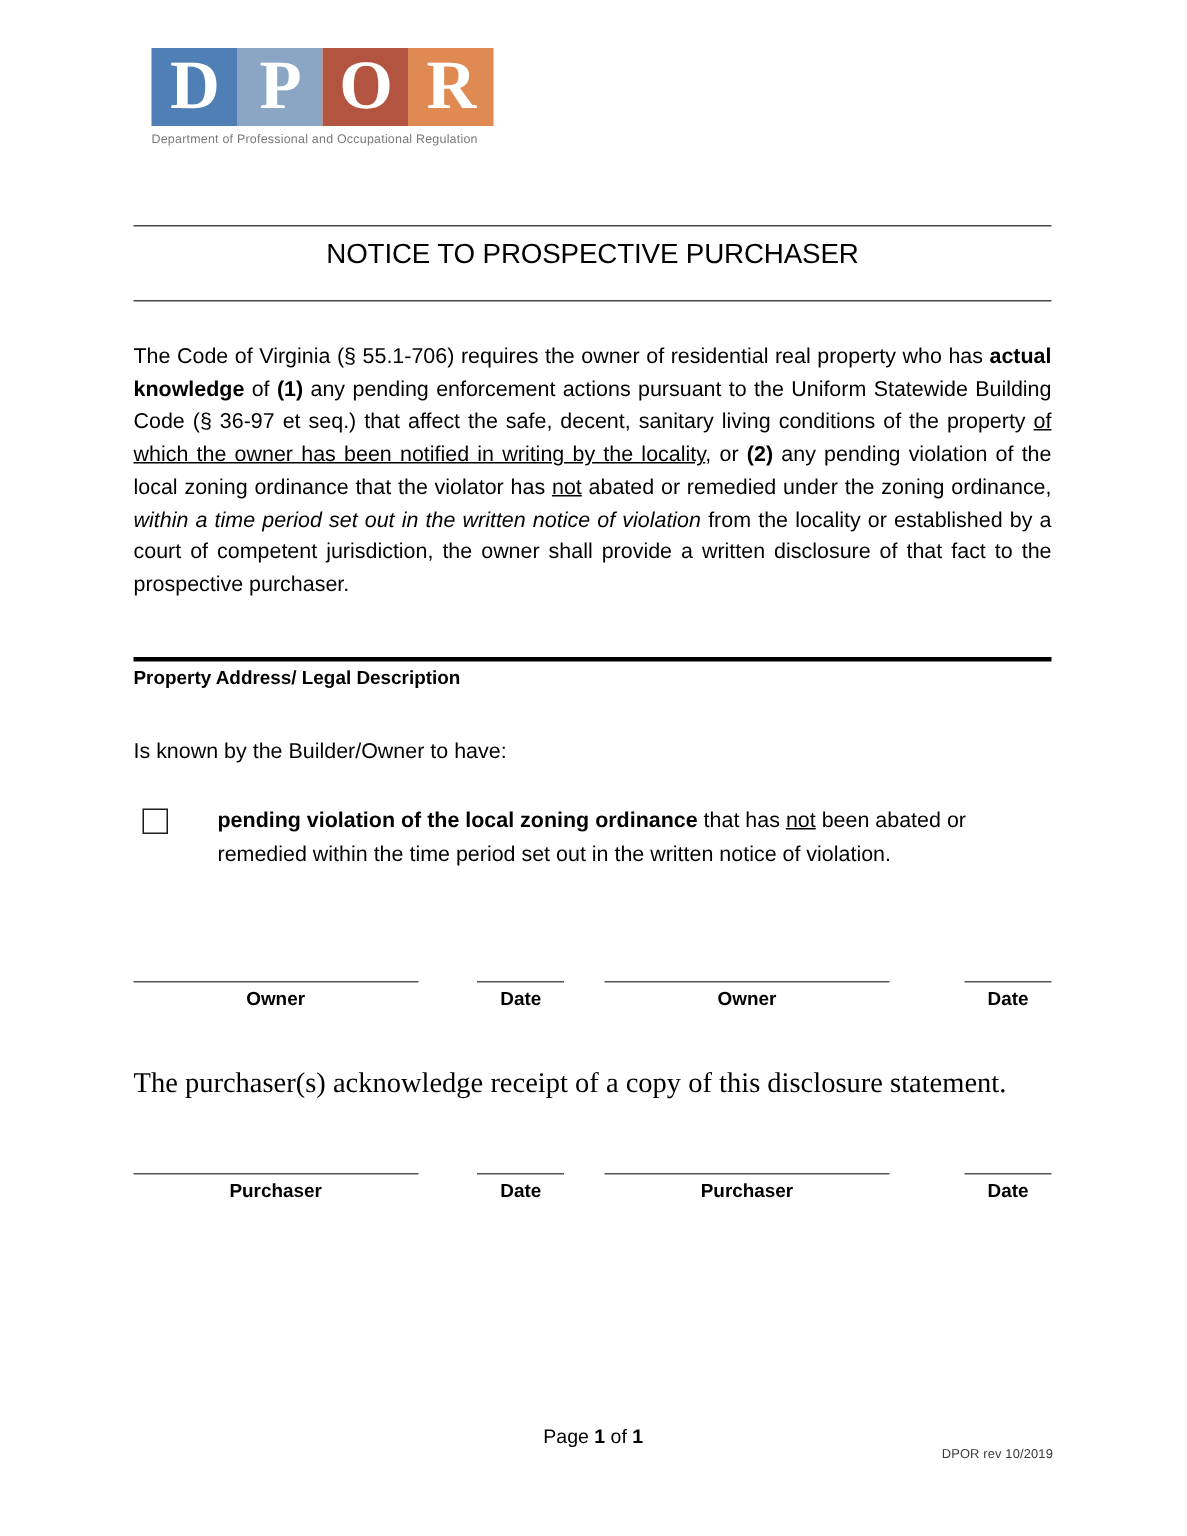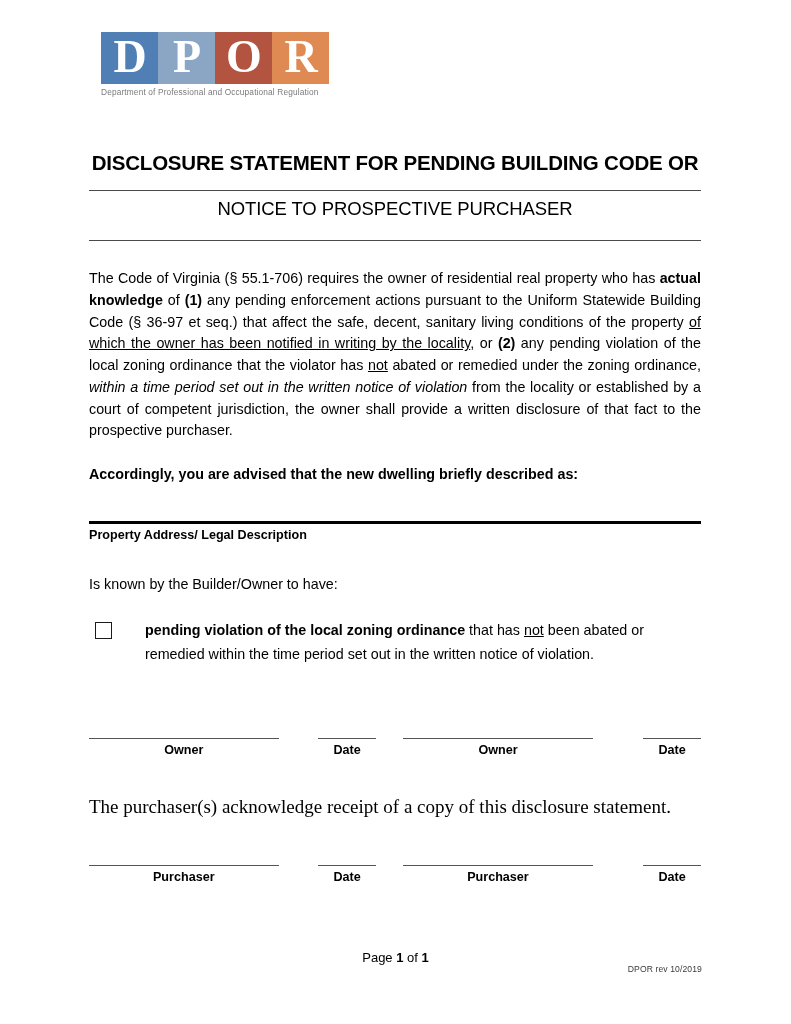--- a/index.html
+++ b/index.html
@@ -241,30 +241,28 @@
           <div class="logo-sq" style="background: rgb(223, 138, 82);">
             <span>R</span>
           </div>
         </div>
         <div class="logo-tag">Department of Professional and Occupational Regulation</div>
       </div>
 
     </div>
 
     <div class="doc-title">
-      <div>DISCLOSURE STATEMENT FOR PENDING BUILDING CODE OR</div>
     </div>
 
     <div class="rule-thin"></div>
     <div class="notice">NOTICE TO PROSPECTIVE PURCHASER</div>
     <div class="rule-thin"></div>
 
     <div class="body-para"><span>The Code of Virginia (§ 55.1-706) requires the owner of residential real property who has </span><b>actual knowledge</b><span> of </span><b>(1)</b><span> any pending enforcement actions pursuant to the Uniform Statewide Building Code (§ 36-97 et seq.) that affect the safe, decent, sanitary living conditions of the property </span><u>of which the owner has been notified in writing by the locality</u><span>, or </span><b>(2)</b><span> any pending violation of the local zoning ordinance that the violator has </span><u>not</u><span> abated or remedied under the zoning ordinance, </span><i>within a time period set out in the written notice of violation</i><span> from the locality or established by a court of competent jurisdiction, the owner shall provide a written disclosure of that fact to the prospective purchaser.</span></div>
 
-    <div class="accordingly">Accordingly, you are advised that the new dwelling briefly described as:</div>
 
     <div class="rule-thick"></div>
     <div class="field-label">Property Address/ Legal Description</div>
 
     <div class="known-line">Is known by the Builder/Owner to have:</div>
 
 
     <div class="check-row second">
       <div class="checkbox"></div>
       <div class="check-text"><b>pending violation of the local zoning ordinance</b><span> that has </span><u>not</u><span> been abated or remedied within the time period set out in the written notice of violation.</span></div>

